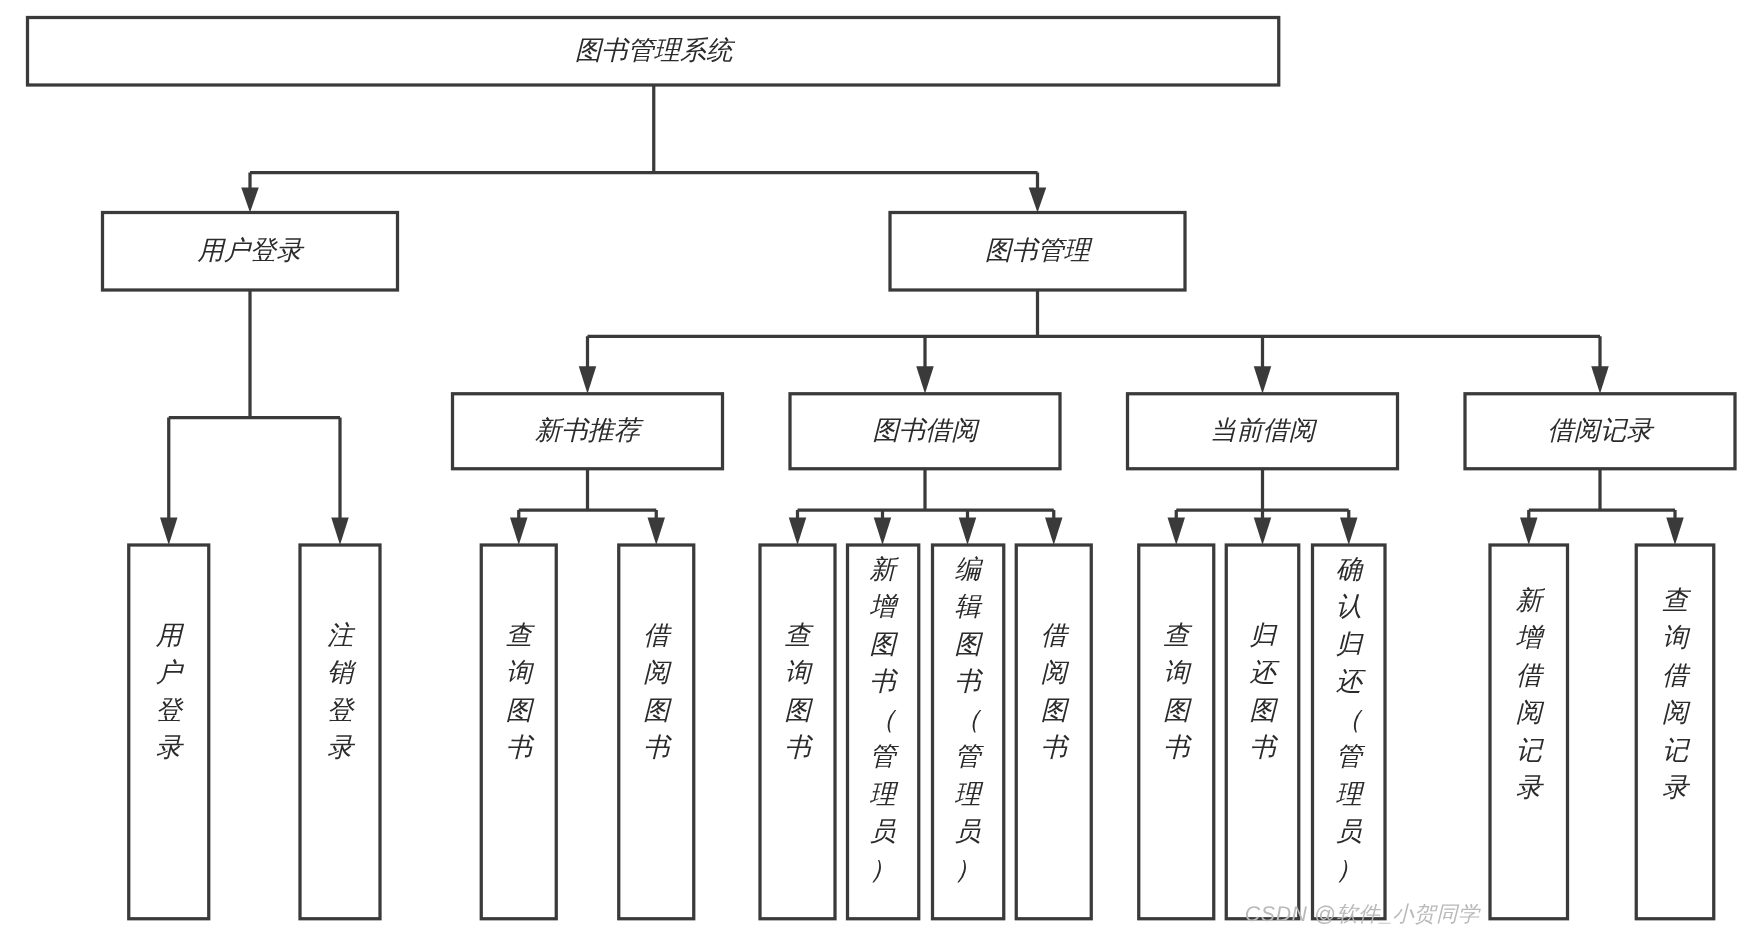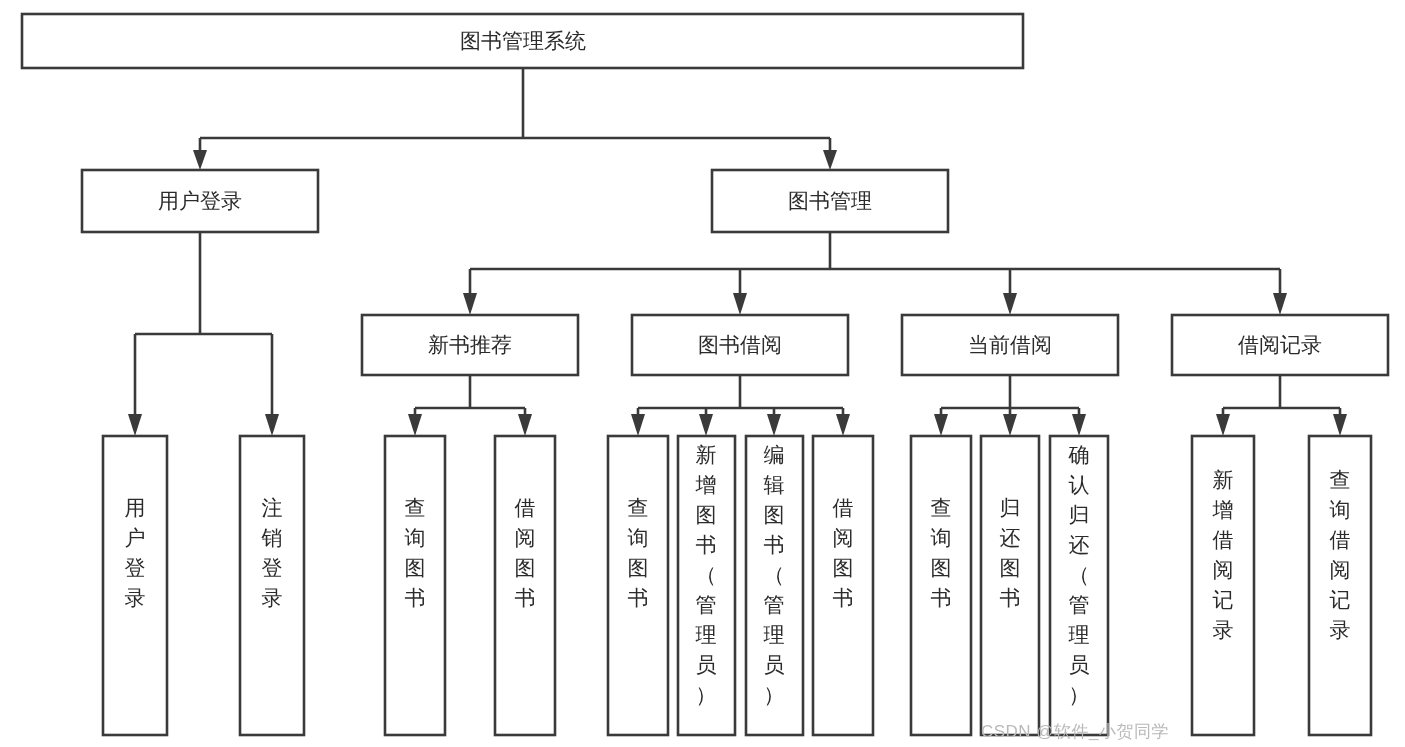--- a/index.html
+++ b/index.html
@@ -1,35 +1,35 @@
 <!DOCTYPE html>
 <html><head>
 <meta charset="utf-8">
 <style>
   html,body{margin:0;padding:0;background:#ffffff;}
   body{
     font-family:"Liberation Sans","DejaVu Sans",sans-serif;
     width:1405px;height:747px;overflow:hidden;
   }
-  #diagram-root{position:relative;width:1188px;height:747px;background:#fff;}
+  #diagram-root{position:relative;width:1188px;height:747px;background:#fff;font-style:italic;}
   svg#tree-svg{position:absolute;left:0;top:0;width:1405px;height:747px;display:block;}
   .node-rect{fill:#ffffff;stroke:#3a3a3a;stroke-width:2.6;}
   .conn{stroke:#3a3a3a;stroke-width:2.6;fill:none;stroke-linecap:butt;}
   .arrow-head{fill:#3a3a3a;stroke:none;}
   .node-label{
     font-family:"Liberation Sans","DejaVu Sans",sans-serif;
     fill:#2b2b2b;font-size:21px;
     dominant-baseline:middle;text-anchor:middle;
   }
   .leaf-label{
     font-family:"Liberation Sans","DejaVu Sans",sans-serif;
     fill:#2b2b2b;font-size:21px;text-anchor:middle;
   }
   .watermark{
-    position:absolute;right:19px;bottom:4px;
+    position:absolute;right:4px;bottom:4px;
     font-family:"Liberation Sans","DejaVu Sans",sans-serif;
     font-size:17px;color:#b9b9b9;white-space:nowrap;
     letter-spacing:0.5px;pointer-events:none;
   }
 </style>
 </head>
 <body>
 
 <div id="diagram-root">
 

